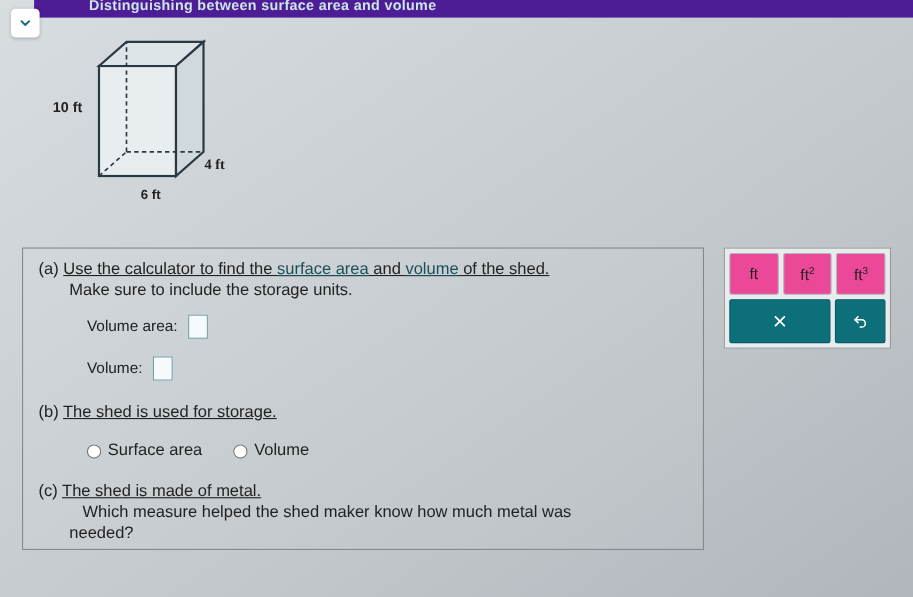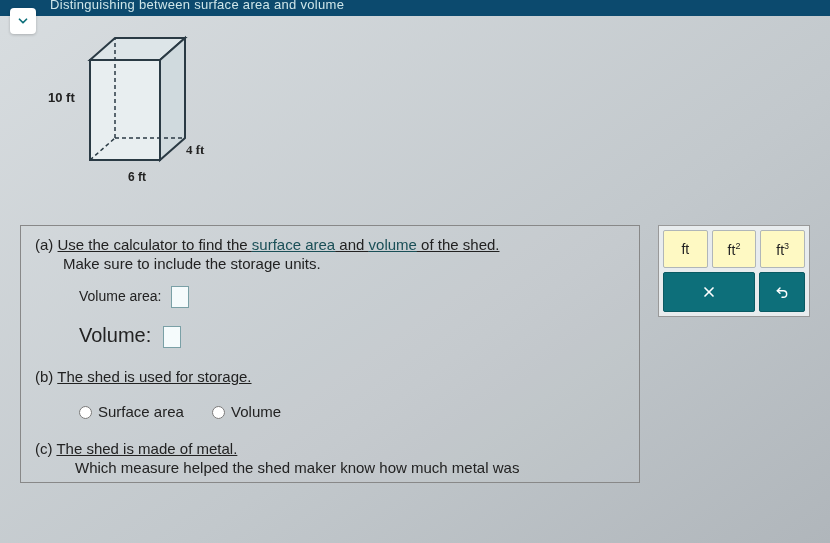--- a/index.html
+++ b/index.html
@@ -6,29 +6,30 @@
   body {
     font-family: "Segoe UI", Arial, sans-serif;
     background: linear-gradient(145deg, #d8dde0 0%, #c2c8cc 60%, #b0b6bb 100%);
     width: 830px;
     height: 543px;
     overflow: hidden;
     position: relative;
     color: #333;
   }
   .topbar {
-    background: #0c4a6e;
+    background: #4c1d95;
     color: #cfe6e9;
     font-size: 13px;
-    font-weight: 400;
+    font-weight: 700;
     padding: 0 0 4px 50px;
     height: 16px;
     line-height: 10px;
     letter-spacing: 0.3px;
     overflow: hidden;
+    margin-left: 31px;
   }
   .chevron-box {
     position: absolute;
     top: 8px;
     left: 10px;
     width: 26px;
     height: 26px;
     background: #fff;
     border-radius: 4px;
     display: flex;
@@ -66,21 +67,21 @@
     color: #222;
   }
   .part {
     padding: 10px 14px 12px 14px;
   }
   .part-label { display: inline; }
   .part-text { display: inline; text-decoration: underline; }
   .underline { text-decoration: underline; color: #1a4f57; }
   .sub-line { margin-top: 2px; }
   .input-row { margin: 14px 0 0 44px; font-size: 14px; }
-  .input-row2 { margin: 16px 0 4px 44px; font-size: 20px; }
+  .input-row2 { margin: 16px 0 4px 44px; font-size: 14px; }
   .input-slot {
     display: inline-block;
     width: 18px;
     height: 22px;
     border: 1px solid #7aa0a6;
     background: #f5fbfc;
     vertical-align: middle;
     margin-left: 6px;
   }
   .radio-row { margin: 18px 0 4px 44px; font-size: 15px; }
@@ -94,21 +95,21 @@
     border: 1px solid #999;
     background: #e8ecee;
     padding: 4px;
   }
   .kp-row { display: flex; gap: 4px; margin-bottom: 4px; }
   .kp-row:last-child { margin-bottom: 0; }
   .kp-btn {
     flex: 1;
     height: 38px;
     border: 1px solid #b0b6b9;
-    background: #fef9c3;
+    background: #ec4899;
     font-size: 14px;
     color: #222;
     display: flex;
     align-items: center;
     justify-content: center;
     cursor: pointer;
     border-radius: 2px;
   }
   .kp-btn sup { font-size: 9px; vertical-align: super; }
   .kp-btn.dark {
@@ -172,20 +173,21 @@
       <div class="radio-row">
         <label><input type="radio" name="b" style=""><span>Surface area</span></label>
         <label><input type="radio" name="b" style=""><span>Volume</span></label>
       </div>
     </div>
 
     <div class="part" style="padding-top:4px; padding-bottom:6px;">
       <span class="part-label">(c)</span>
       <span class="part-text">The shed is made of metal.</span>
       <div class="sub-line" style="margin-left:40px;">Which measure helped the shed maker know how much metal was</div>
+      <div class="sub-line" style="margin-left:28px;">needed?</div>
     </div>
 
   </div>
 
   <div class="keypad">
     <div class="kp-row">
       <div class="kp-btn">
           <span>ft</span>
         </div>
       <div class="kp-btn">

